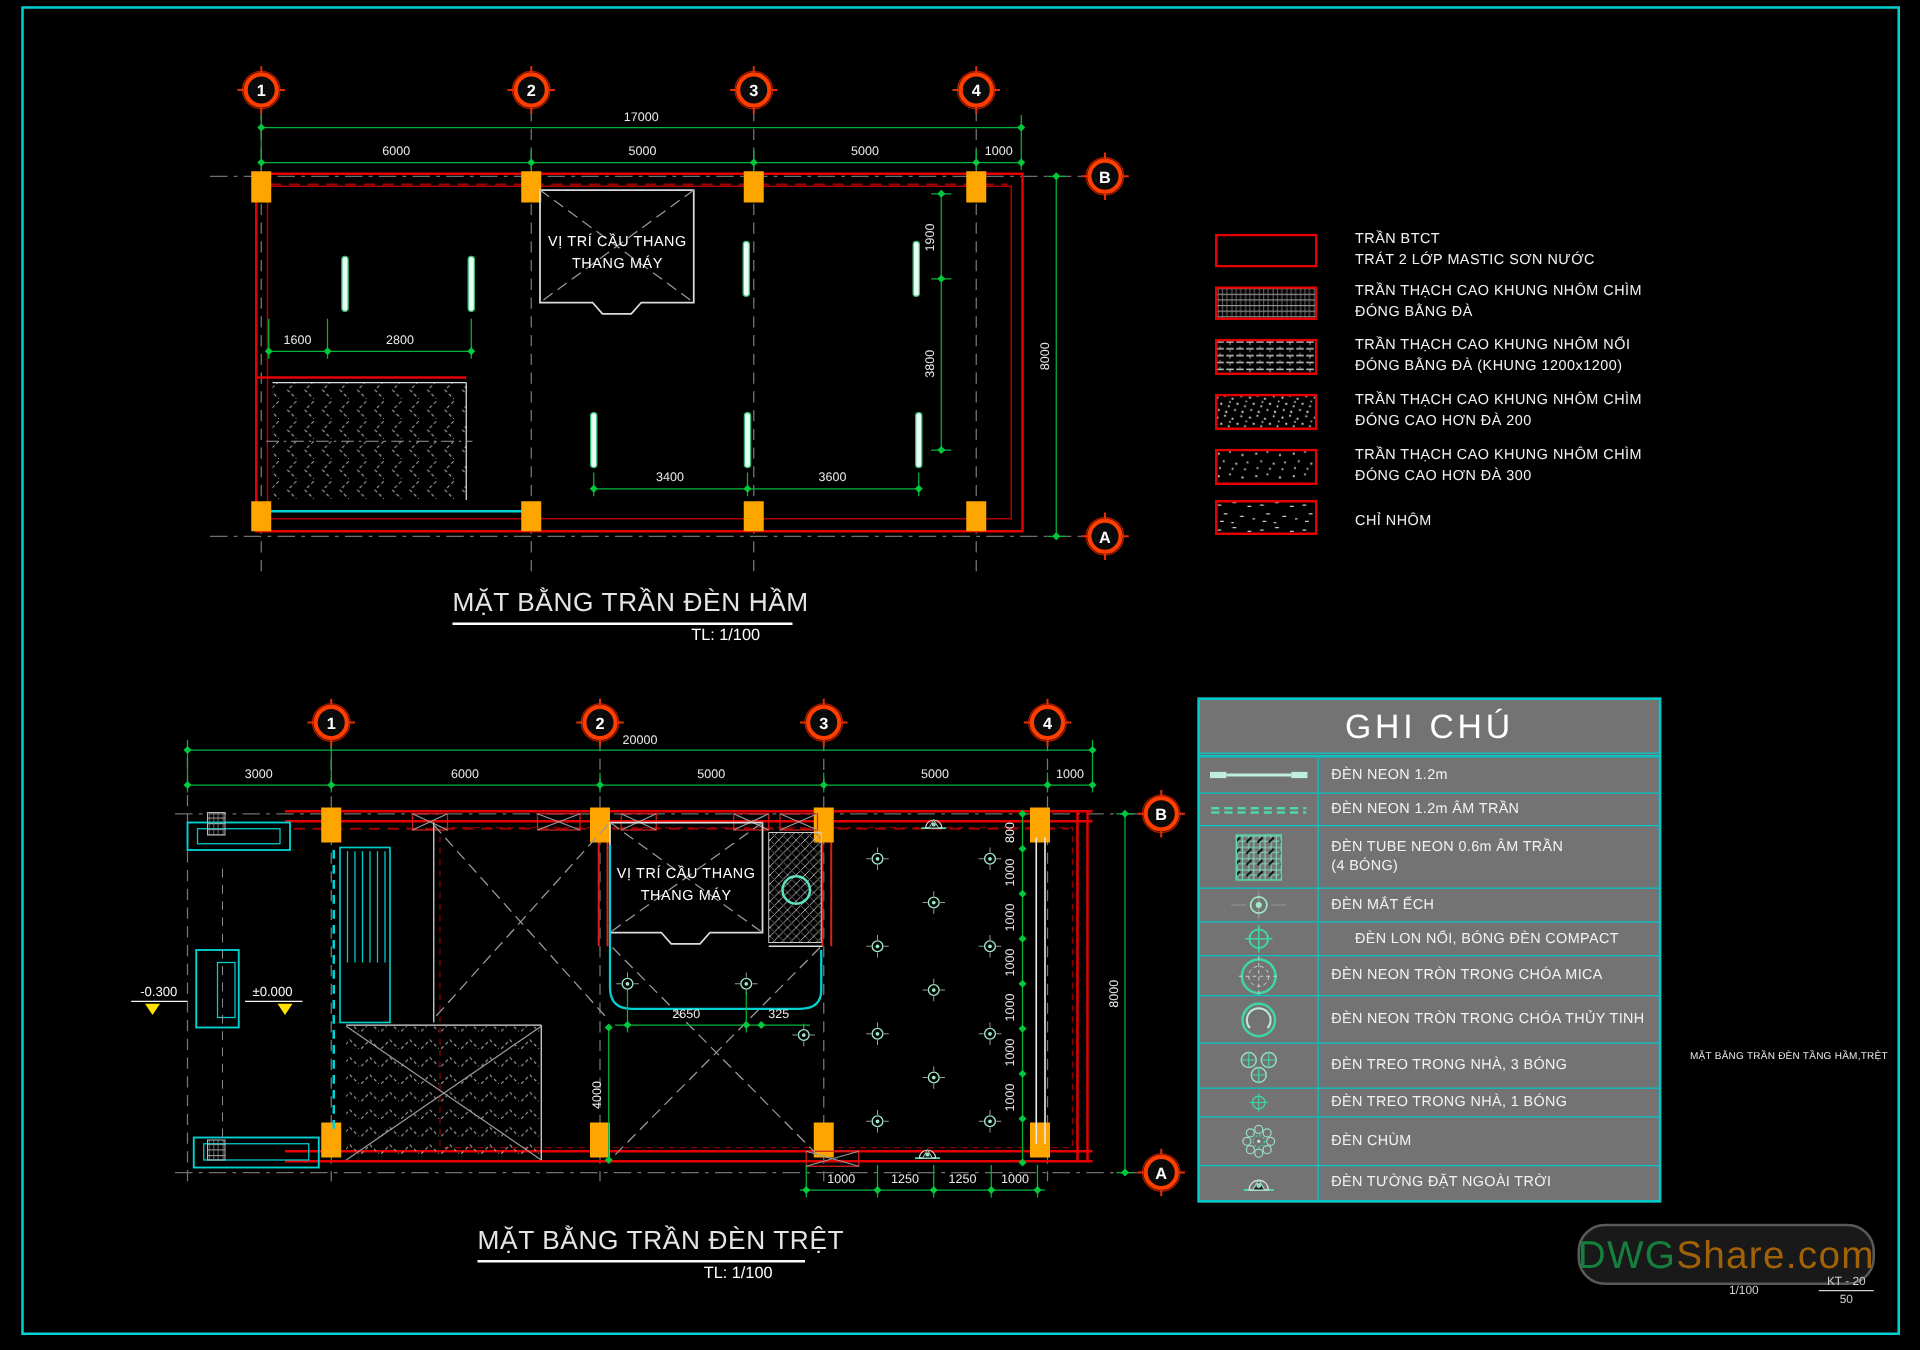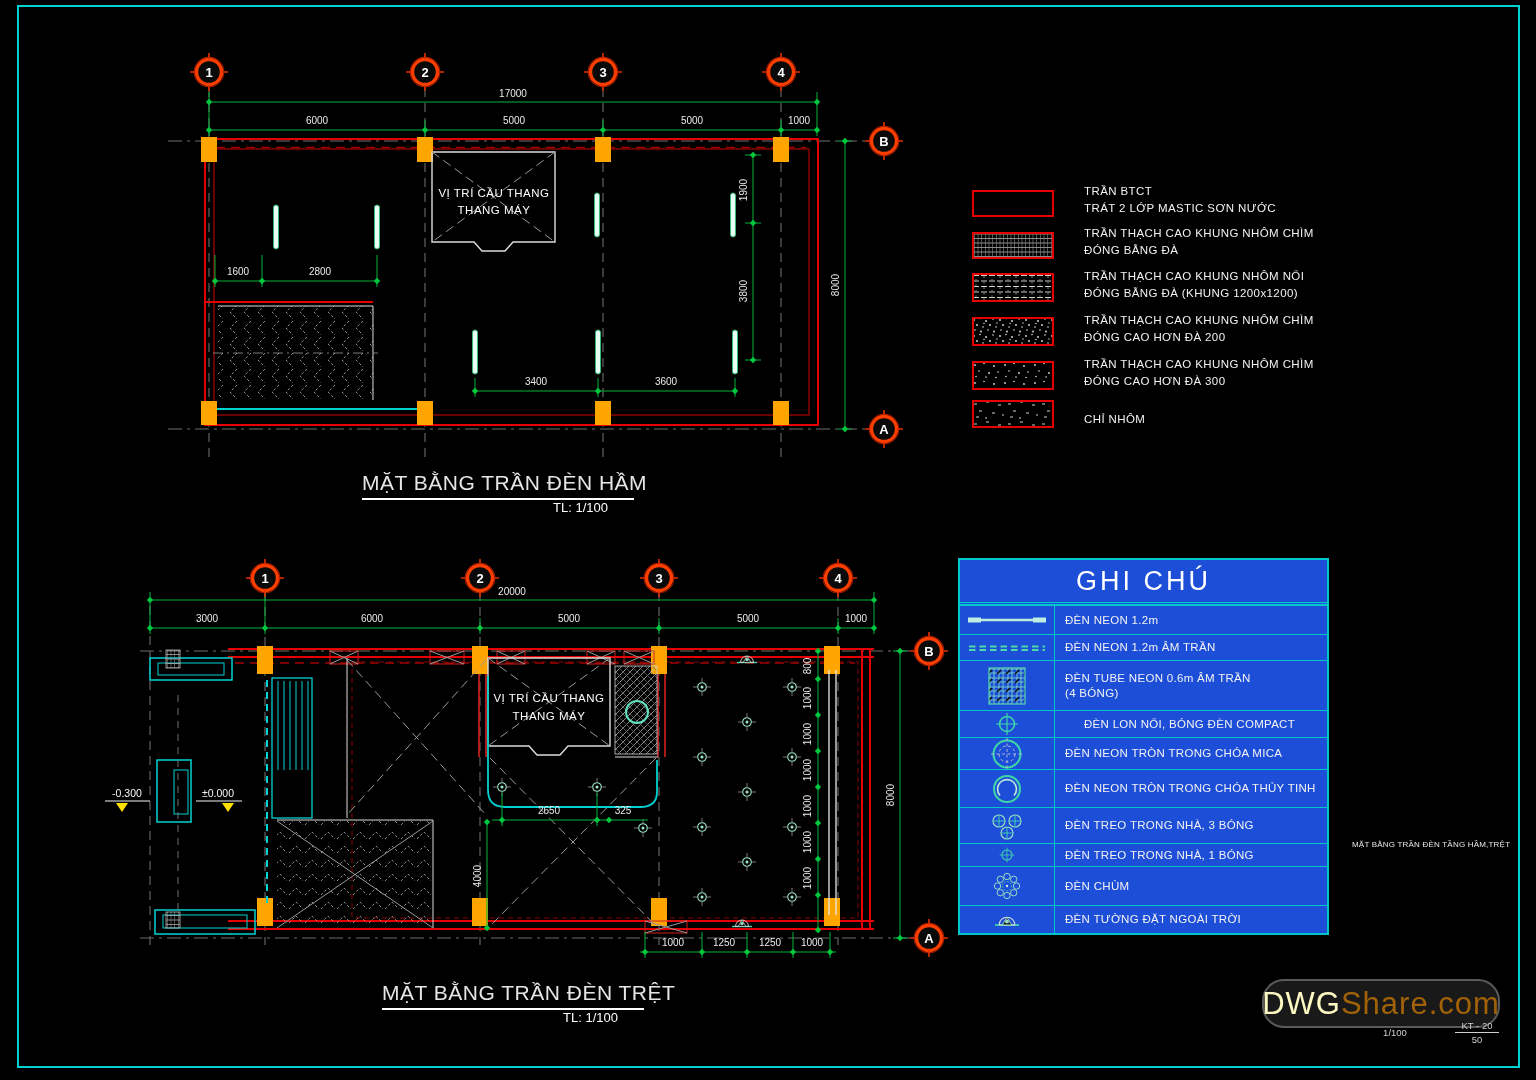--- a/index.html
+++ b/index.html
@@ -10,36 +10,36 @@
   svg text{font-family:"Liberation Sans",sans-serif;}
   .dt{fill:#eaeaea;font-size:10px;text-anchor:middle;}
   .bt{fill:#fff;font-size:13px;font-weight:bold;text-anchor:middle;}
   .lbl{fill:#fff;font-size:11.5px;text-anchor:middle;letter-spacing:.5px;}
   .lvl{fill:#f5f5f5;font-size:10.5px;text-anchor:middle;}
   
   .ptitle{color:#e5e5e5;font-size:21px;letter-spacing:.5px;text-align:right;
           border-bottom:2px solid #fff;padding-bottom:3px;white-space:nowrap;}
   .pscale{color:#fff;font-size:13px;text-align:right;padding-right:26px;}
   
-  .legend-row{position:absolute;display:flex;align-items:flex-end;}
+  .legend-row{position:absolute;display:flex;align-items:center;}
   .legend-text{color:#f2f2f2;font-size:11.5px;line-height:17px;letter-spacing:.4px;margin-left:30px;}
   
-  #notes{left:958px;top:558px;width:367px;border:2px solid #00c8c8;background:#1d4ed8;}
+  #notes{left:958px;top:558px;width:367px;border:2px solid #00c8c8;background:#737373;}
   .nhead{height:42px;border-bottom:3px double #00c8c8;display:flex;align-items:center;
          justify-content:center;color:#fff;font-size:27px;letter-spacing:3px;}
   .nrow{display:flex;border-top:1.5px solid #00c8c8;}
   .nrow:first-of-type{border-top:none;}
   .nsym{width:94px;border-right:1.5px solid #00c8c8;display:flex;align-items:center;justify-content:center;}
   .nlab{flex:1;display:flex;flex-direction:column;justify-content:center;padding-left:10px;
         color:#f2f2f2;font-size:11.5px;line-height:15px;letter-spacing:.3px;}
   
   #wm{left:1262px;top:979px;width:234px;height:45px;border:2px solid #5a5a5a;border-radius:22px;
       background:rgba(45,45,45,.55);display:flex;align-items:center;justify-content:center;
       font-size:31px;letter-spacing:1px;}
-  #wm .p1{color:#fef9c3;}
+  #wm .p1{color:#15803d;}
   #wm .p2{color:#a16207;}
   .foot{color:#cfcfcf;font-size:9.5px;text-align:center;}
   .sheet{border-bottom:1px solid #cfcfcf;padding-bottom:1px;}
   #sidenote{left:1352px;top:840px;color:#e8e8e8;font-size:8px;letter-spacing:.2px;white-space:nowrap;}
 </style>
 </head>
 <body>
 
 <div id="stage">
   <div class="abs frame"></div>
@@ -557,20 +557,34 @@
       <div class="nsym">
           <svg width="40" height="40">
         <rect x="2" y="2" width="36" height="36" fill="url(#patTube)" stroke="#58d8a8" stroke-width="1.2"></rect>
           </svg>
         </div>
       <div class="nlab">
         <span>ĐÈN TUBE NEON 0.6m ÂM TRẦN</span>
         <span>(4 BÓNG)</span>
       </div>
     </div>
+    <div class="nrow" style="height:26px;">
+      <div class="nsym">
+          <svg width="48" height="26">
+        <line x1="2" y1="13" x2="14" y2="13" stroke="#9a9a9a" stroke-width=".9"></line>
+        <line x1="34" y1="13" x2="46" y2="13" stroke="#9a9a9a" stroke-width=".9"></line>
+        <line x1="24" y1="2" x2="24" y2="24" stroke="#9a9a9a" stroke-width=".9"></line>
+        <circle cx="24" cy="13" r="6.5" fill="none" stroke="#9fe8c8" stroke-width="1.4"></circle>
+        <circle cx="24" cy="13" r="2.4" fill="#9fe8c8"></circle>
+          </svg>
+        </div>
+      <div class="nlab">
+          <span>ĐÈN MẮT ẾCH</span>
+        </div>
+    </div>
     <div class="nrow" style="height:26px;gap:19px;">
       <div class="nsym">
           <svg width="28" height="26" viewBox="-14 -13 28 26">
         <use href="#crossC"></use>
           </svg>
         </div>
       <div class="nlab">
           <span>ĐÈN LON NỔI, BÓNG ĐÈN COMPACT</span>
         </div>
     </div>

